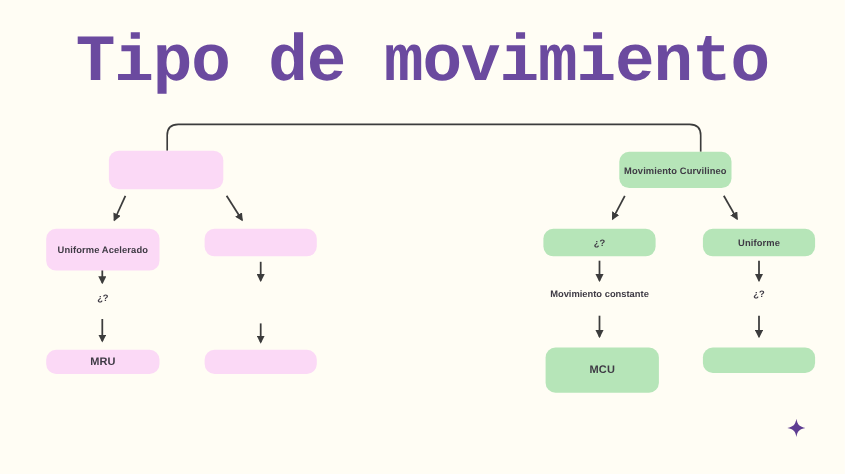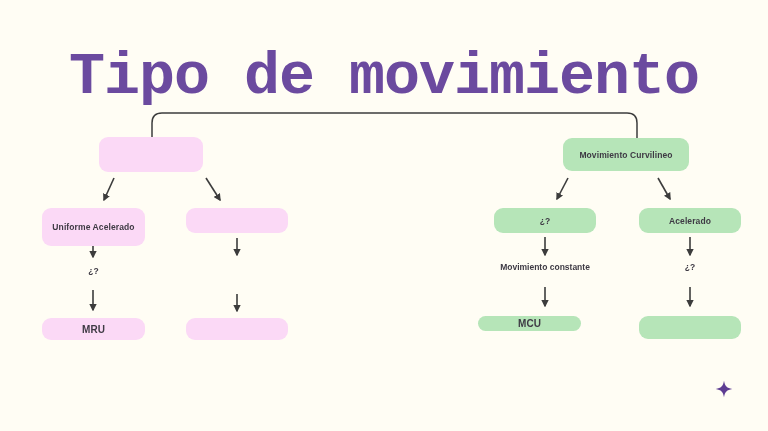--- a/index.html
+++ b/index.html
@@ -14,21 +14,20 @@
   #title{
     position:absolute;
     left:0;top:24px;width:768px;
     text-align:center;
     font-family:"Liberation Mono", monospace;
     font-weight:bold;
     font-size:60px;
     letter-spacing:-1px;
     color:#6b4a9f;
     white-space:nowrap;
-    margin-top:19px;
   }
   
   #lines{position:absolute;left:0;top:0;width:768px;height:431px;pointer-events:none;}
   
   .box{
     position:absolute;
     border-radius:9px;
     display:flex;align-items:center;justify-content:center;
     text-align:center;
     font-weight:bold;
@@ -42,35 +41,35 @@
     position:absolute;
     text-align:center;
     font-weight:bold;
     font-size:8.5px;
     color:#3e3a44;
     line-height:11px;
   }
   .result{font-size:10px;}
   
   #left-root {left:99px; top:137px; width:104px; height:35px;}
-  #right-root{left:563px;top:138px; width:126px; height:33px;}
+  #right-root{left:563px;top:138px; width:102px; height:33px;}
   
   #box-a{left:42px; top:208px; width:103px; height:38px;}
   #box-b{left:186px;top:208px; width:102px; height:25px;}
   #box-c{left:494px;top:208px; width:102px; height:25px;}
   #box-d{left:639px;top:208px; width:102px; height:25px;}
   
   #note-a{left:42px; top:266px; width:103px;}
   #note-b{left:197px;top:263px; width:80px;}
   #note-c{left:494px;top:262px; width:102px;}
   #note-d{left:639px;top:262px; width:102px;}
   
   #res-a{left:42px; top:318px; width:103px; height:22px;}
   #res-b{left:186px;top:318px; width:102px; height:22px;}
-  #res-c{left:478px;top:316px; width:103px; height:15px;}
+  #res-c{left:496px;top:316px; width:103px; height:41px;}
   #res-d{left:639px;top:316px; width:102px; height:23px;}
   
   #sparkle{position:absolute;left:715px;top:380px;width:18px;height:18px;}
 </style>
 </head>
 <body>
 
 <div id="canvas">
 
   <div id="title">Tipo de movimiento</div>
@@ -99,21 +98,21 @@
     <line x1="545" y1="287" x2="545" y2="306" stroke="#3c3c3c" stroke-width="1.6" marker-end="url(#ah)"></line>
     <line x1="690" y1="287" x2="690" y2="306" stroke="#3c3c3c" stroke-width="1.6" marker-end="url(#ah)"></line>
   </svg>
 
   <div id="left-root" class="box pink"></div>
   <div id="right-root" class="box green">Movimiento Curvilineo</div>
 
   <div id="box-a" class="box pink">Uniforme Acelerado</div>
   <div id="box-b" class="box pink"></div>
   <div id="box-c" class="box green">¿?</div>
-  <div id="box-d" class="box green">Acelerado</div>
+  <div id="box-d" class="box green">Uniforme</div>
 
   <div id="note-a" class="note">¿?</div>
   <div id="note-c" class="note">Movimiento constante</div>
   <div id="note-d" class="note">¿?</div>
 
   <div id="res-a" class="box pink result">MRU</div>
   <div id="res-b" class="box pink result"></div>
   <div id="res-c" class="box green result">MCU</div>
   <div id="res-d" class="box green result"></div>
 

